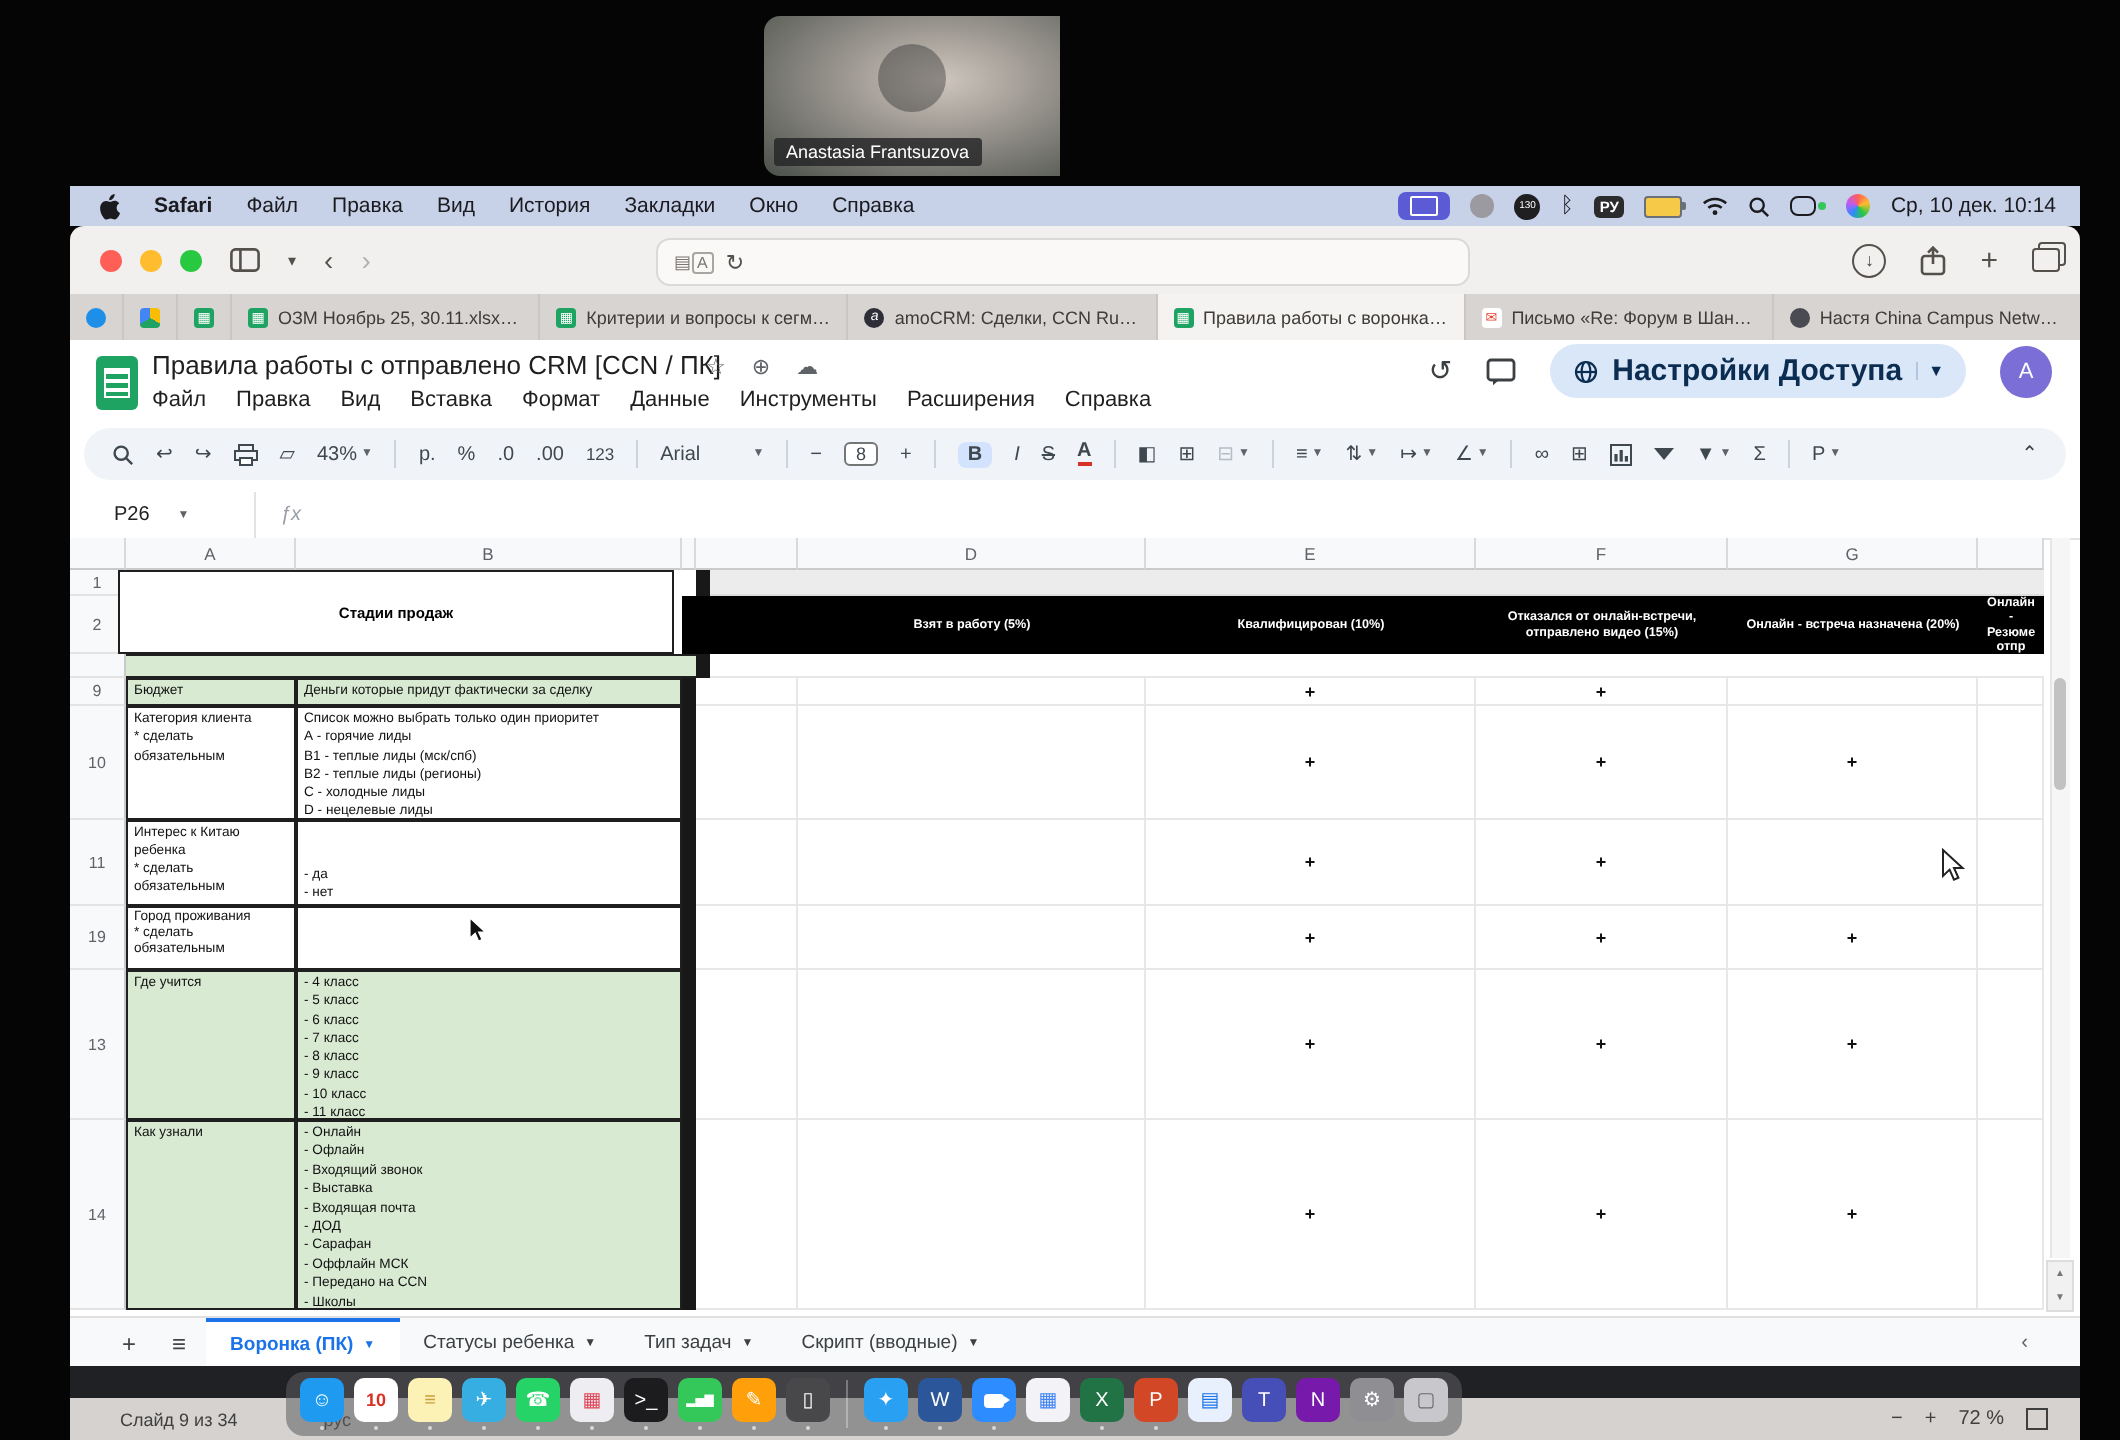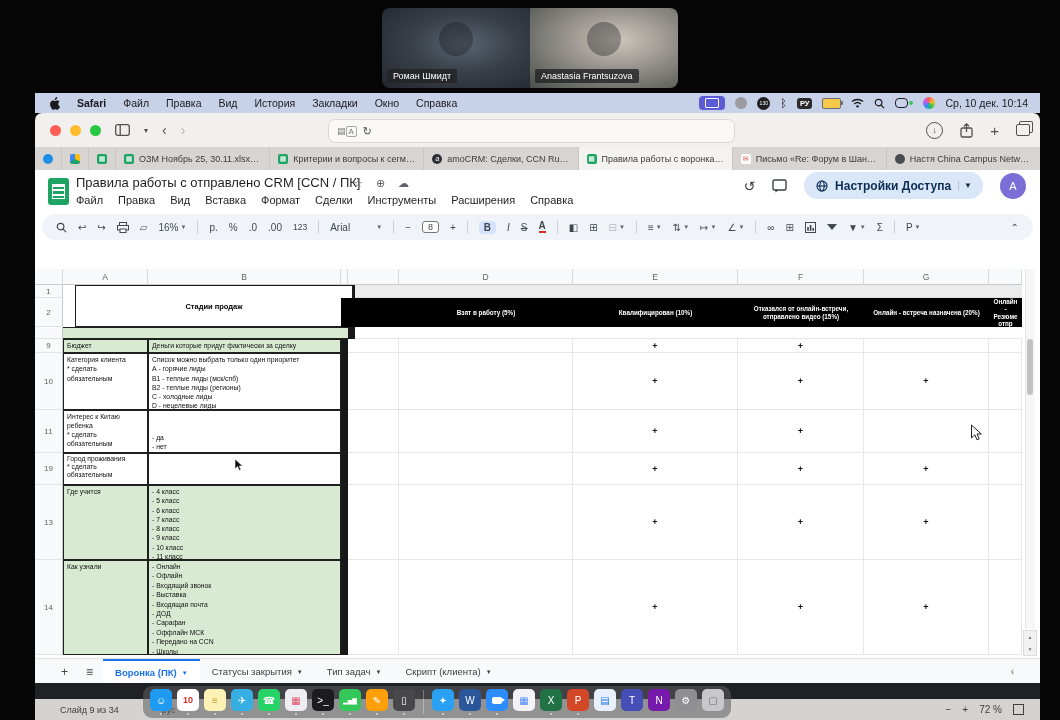--- a/index.html
+++ b/index.html
@@ -53,21 +53,21 @@
   .gs{position:absolute;left:0;top:57px;width:1005px;height:513px;background:#fff;border-radius:0;}
   .gslogo{position:absolute;left:13px;top:8px;width:21px;height:27px;background:#1ea362;border-radius:3px;display:flex;align-items:center;justify-content:center;}
   .gslogo span{display:block;width:11px;height:13px;background:
      linear-gradient(#fff,#fff) 0 0/11px 13px,#1ea362;
      background:repeating-linear-gradient(#fff 0 2px,#1ea362 2px 4.5px);border:1px solid #fff;}
   .gstitle{position:absolute;left:41px;top:5px;font-size:13px;color:#1f1f1f;white-space:nowrap;}
   .gstitleicons{position:absolute;left:318px;top:7px;color:#5f6368;font-size:11px;display:flex;gap:13px;}
   .gsmenus{position:absolute;left:41px;top:24px;display:flex;gap:15px;font-size:11px;color:#1f1f1f;}
   .gshead-right{position:absolute;right:14px;top:2px;display:flex;align-items:center;gap:17px;}
   .sharebtn{height:27px;background:#d9e7f9;border-radius:14px;display:flex;align-items:center;padding:0 6px 0 12px;gap:7px;}
-  .sharebtn .txt{font-size:12px;font-weight:bold;color:#0c2d52;}
+  .sharebtn .txt{font-size:15px;font-weight:bold;color:#0c2d52;}
   .sharebtn .caret{border-left:1px solid #b3c6dd;padding:0 5px;color:#0c2d52;font-size:8px;}
   .avatar{width:26px;height:26px;border-radius:50%;background:#7b6ed6;color:#fff;display:flex;align-items:center;justify-content:center;font-size:11px;}
   .hicon{color:#3c4043;font-size:14px;}
   
   .gstoolbar{position:absolute;left:7px;top:44px;width:991px;height:26px;background:#f0f4f9;border-radius:13px;display:flex;align-items:center;gap:11px;padding:0 14px;box-sizing:border-box;font-size:10px;color:#40484f;}
   .gstoolbar .sep{width:1px;height:14px;background:#cdd3da;}
   .tbi{display:flex;align-items:center;gap:2px;white-space:nowrap;}
   .tbi .dd{font-size:6px;color:#5f6368;}
   .fontsize{border:1px solid #747775;border-radius:3px;padding:0px 5px;font-size:9px;background:#fff;}
   .boldbtn{background:#d3e3fd;border-radius:4px;padding:1px 5px;font-weight:bold;}
@@ -81,21 +81,21 @@
   
   .grid{position:absolute;left:0;top:99px;width:987px;height:389px;overflow:hidden;background:#fff;}
   .grow{display:flex;}
   .gc{box-sizing:border-box;flex:0 0 auto;overflow:hidden;}
   .hcell{background:#f8f9fa;border-right:1px solid #d9dadb;border-bottom:1px solid #c9cacb;color:#5f6368;font-size:8.5px;display:flex;align-items:center;justify-content:center;}
   .gut{background:#f8f9fa;border-right:1px solid #c9cacb;border-bottom:1px solid #e3e3e3;color:#5f6368;font-size:8px;display:flex;align-items:center;justify-content:center;}
   .dcell{background:#fff;border-right:1px solid #e7e7e7;border-bottom:1px solid #e7e7e7;display:flex;align-items:center;justify-content:center;font-size:9px;font-weight:bold;color:#111;}
   .acell,.bcell{background:#fff;border:1px solid #1f1f1f;padding:1px 3px;font-size:6.8px;line-height:8px;color:#111;white-space:pre-line;}
   .greenbg{background:#d9ead3 !important;}
   .strip{background:#181818;}
-  .mergedbox{position:absolute;left:40px;top:16px;width:278px;height:42px;background:#fff;border:1.5px solid #1f1f1f;display:flex;align-items:center;justify-content:center;font-size:7.5px;font-weight:bold;box-sizing:border-box;}
+  .mergedbox{position:absolute;left:24px;top:16px;width:278px;height:42px;background:#fff;border:1.5px solid #1f1f1f;display:flex;align-items:center;justify-content:center;font-size:7.5px;font-weight:bold;box-sizing:border-box;}
   .banner{position:absolute;left:306px;top:29px;width:681px;height:29px;background:#000;display:flex;box-sizing:border-box;padding-left:58px;}
   .banner .bcol{color:#fff;font-size:6.3px;font-weight:bold;display:flex;align-items:center;justify-content:center;text-align:center;line-height:7.5px;padding:0 6px;box-sizing:border-box;flex:0 0 auto;}
   
   .vscroll{position:absolute;left:990px;top:99px;width:9px;height:360px;background:#f6f6f6;border-left:1px solid #e6e6e6;}
   .vthumb{position:absolute;left:1px;top:70px;width:6px;height:56px;background:#c2c2c2;border-radius:3px;}
   .vbtns{position:absolute;left:988px;top:460px;width:12px;height:24px;background:#f1f1f1;border:1px solid #ddd;display:flex;flex-direction:column;align-items:center;justify-content:space-around;font-size:5px;color:#777;}
   
   .gstabbar{position:absolute;left:0;top:488px;width:1005px;height:25px;background:#f8f9fa;border-top:1px solid #e0e0e0;display:flex;align-items:center;font-size:9.5px;color:#3c4043;}
   .gstabbar .ctl{margin-left:26px;font-size:12px;color:#444;}
   .stab{display:flex;align-items:center;gap:5px;padding:0 12px;height:100%;}
@@ -118,24 +118,20 @@
   .cam:after{content:"";position:absolute;right:-3px;top:1px;border-left:3px solid #fff;border-top:2.5px solid transparent;border-bottom:2.5px solid transparent;}
   
   .cursor{position:absolute;pointer-events:none;}
 </style>
 </head>
 <body>
 
 <div class="stage">
 
   <div class="vstrip">
-    <div class="vtile t1">
-      <div class="head"></div>
-      <div class="namechip">Роман Шмидт</div>
-    </div>
     <div class="vtile t2">
       <div class="head"></div>
       <div class="namechip">Anastasia Frantsuzova</div>
     </div>
   </div>
 
   <div class="menubar">
     <div class="left">
       <svg width="11" height="13" viewBox="0 0 11 13">
           <path fill="#1b1b1f" d="M7.6 2.1c.5-.6.8-1.4.7-2.1-.7 0-1.5.5-2 1.1-.4.5-.8 1.3-.7 2 .8.1 1.5-.4 2-1zM9.3 6.9c0-1.5 1.2-2.2 1.3-2.3-.7-1-1.8-1.2-2.2-1.2-.9-.1-1.8.6-2.3.6-.5 0-1.2-.6-2-.5-1 0-2 .6-2.5 1.5-1.1 1.9-.3 4.7.8 6.2.5.8 1.1 1.6 1.9 1.6.8 0 1.1-.5 2-.5s1.2.5 2 .5 1.4-.8 1.9-1.5c.6-.9.8-1.7.8-1.8 0 0-1.6-.6-1.7-2.6z"></path>
@@ -252,21 +248,21 @@
         <span>☆</span>
         <span>⊕</span>
         <span>☁</span>
       </div>
       <div class="gsmenus" id="gs-menus">
           <span>Файл</span>
           <span>Правка</span>
           <span>Вид</span>
           <span>Вставка</span>
           <span>Формат</span>
-          <span>Сделки</span>
+          <span>Данные</span>
           <span>Инструменты</span>
           <span>Расширения</span>
           <span>Справка</span>
         </div>
       <div class="gshead-right">
         <span class="hicon">↺</span>
         <svg width="15" height="14" viewBox="0 0 15 14">
             <rect x="1" y="1" width="13" height="10" rx="1.5" fill="none" stroke="#3c4043" stroke-width="1.4"></rect>
             <path d="M3.5 11v2.6L6.5 11z" fill="#3c4043"></path>
           </svg>
@@ -289,21 +285,21 @@
           </svg>
         <span>↩</span>
         <span>↪</span>
         <svg width="12" height="11" viewBox="0 0 12 11">
             <rect x="2.5" y="0.5" width="7" height="3" fill="none" stroke="#40484f"></rect>
             <rect x="0.5" y="3.5" width="11" height="4.5" fill="none" stroke="#40484f"></rect>
             <rect x="3" y="7" width="6" height="3.5" fill="#fff" stroke="#40484f"></rect>
           </svg>
         <span>▱</span>
         <span class="tbi">
-            <span>16%</span>
+            <span>43%</span>
             <span class="dd">▼</span>
           </span>
         <span class="sep"></span>
         <span>р.</span>
         <span>%</span>
         <span>.0</span>
         <span>.00</span>
         <span style="font-size:8.5px;">123</span>
         <span class="sep"></span>
         <span class="tbi" style="min-width:52px;">
@@ -341,20 +337,29 @@
         <span class="tbi">▼<span class="dd">▼</span></span>
         <span>Σ</span>
         <span class="sep"></span>
         <span class="tbi">
             <span>Р</span>
             <span class="dd">▼</span>
           </span>
         <span class="chevup">⌃</span>
       </div>
 
+      <div class="fbar">
+        <div class="namebox">
+            <span>P26</span>
+            <span style="font-size:6px;color:#5f6368;">▼</span>
+          </div>
+        <div class="fx">
+            <span>ƒx</span>
+          </div>
+      </div>
 
       <div class="grid" id="grid">
 
         <div class="grow" style="height:16px;">
           <div class="gc hcell" style="width:28px;"></div>
           <div class="gc hcell" style="width:85px;">A</div>
           <div class="gc hcell" style="width:193px;">B</div>
           <div class="gc hcell" style="width:7px;"></div>
           <div class="gc hcell" style="width:51px;"></div>
           <div class="gc hcell" style="width:174px;">D</div>
@@ -508,29 +513,29 @@
         </div>
 
       <div class="gstabbar">
         <span class="ctl">+</span>
         <span class="ctl" style="margin-left:18px;margin-right:10px;">≡</span>
         <div class="stab active">
             <span>Воронка (ПК)</span>
             <span class="dd">▼</span>
           </div>
         <div class="stab">
-            <span>Статусы закрытия</span>
+            <span>Статусы ребенка</span>
             <span class="dd">▼</span>
           </div>
         <div class="stab">
             <span>Тип задач</span>
             <span class="dd">▼</span>
           </div>
         <div class="stab">
-            <span>Скрипт (клиента)</span>
+            <span>Скрипт (вводные)</span>
             <span class="dd">▼</span>
           </div>
         <span class="endchev">‹</span>
       </div>
     </div>
   </div>
 
   <div class="desktop">
     <div class="pptbar">
       <span class="sl">Слайд 9 из 34</span>

